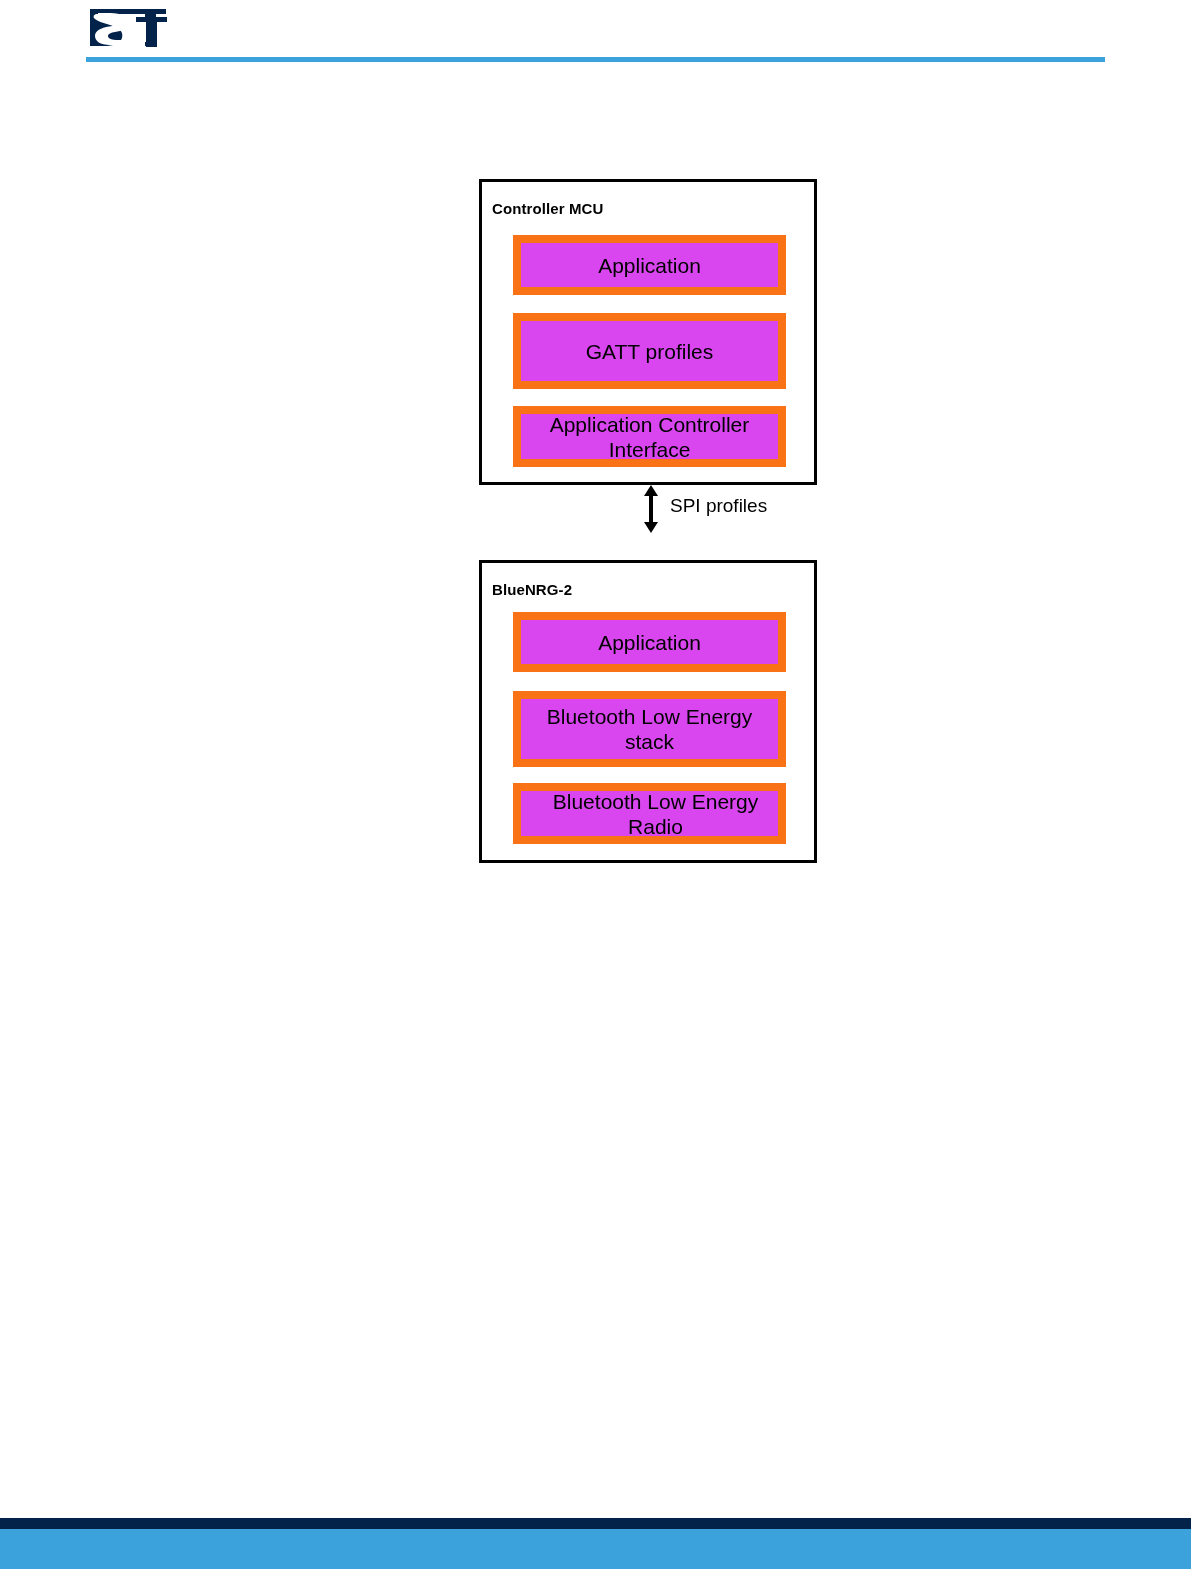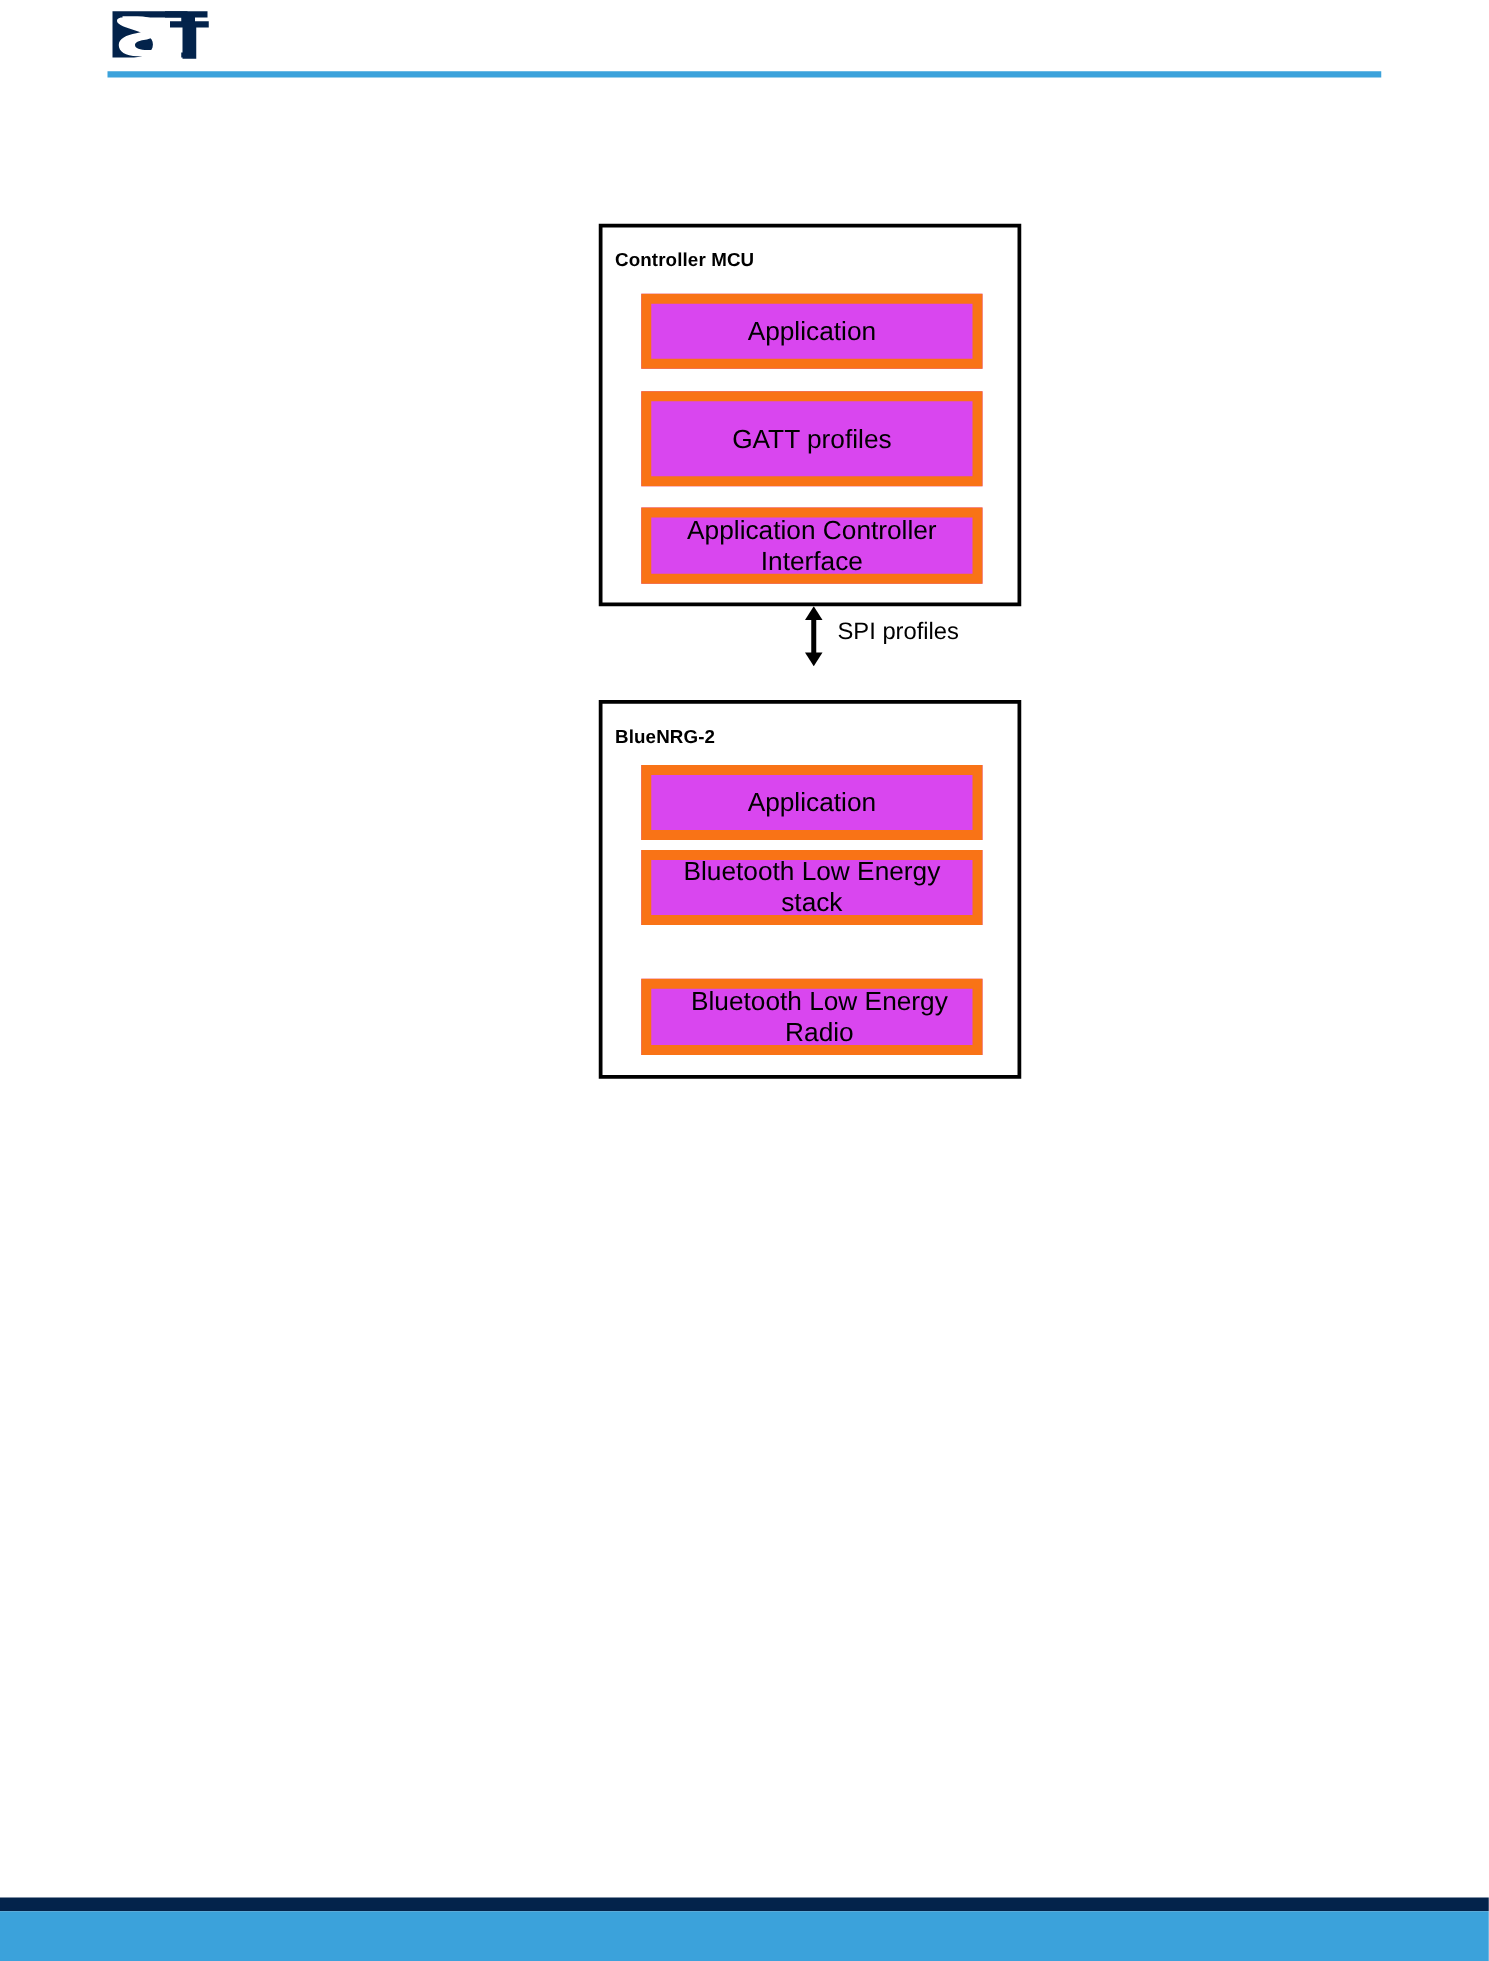--- a/index.html
+++ b/index.html
@@ -89,21 +89,21 @@
     padding: 0 4px;
   }
 
   
   .box-app-mcu        { top: 53px;  height: 60px; }
   .box-gatt           { top: 131px; height: 76px; }
   .box-aci            { top: 224px; height: 61px; }
 
   
   .box-app-bnrg       { top: 49px;  height: 60px; }
-  .box-ble-stack      { top: 117px; height: 60px; }
+  .box-ble-stack      { top: 128px; height: 76px; }
   .box-ble-radio      { top: 220px; height: 61px; padding-left: 16px; }
 
   
   .spi-link {
     position: absolute;
     left: 0;
     top: 306px;
     width: 342px;
     height: 48px;
   }

